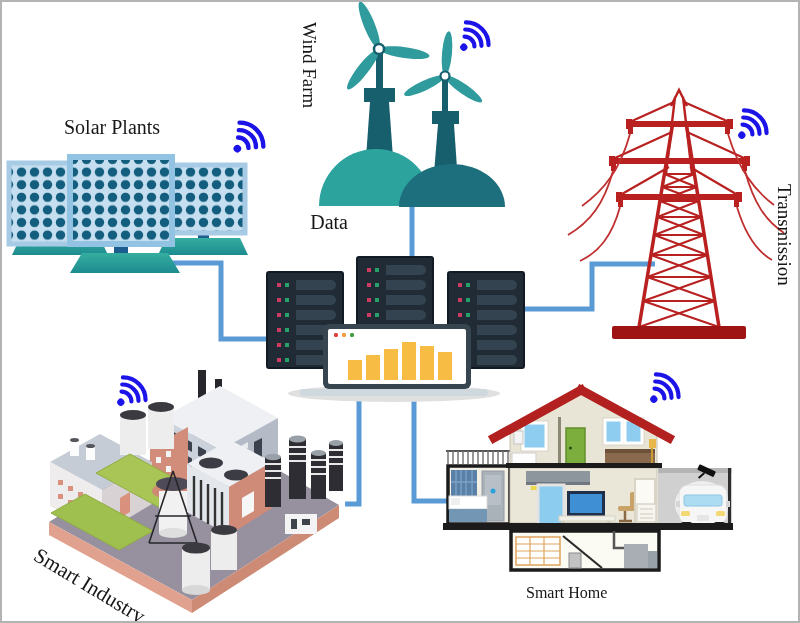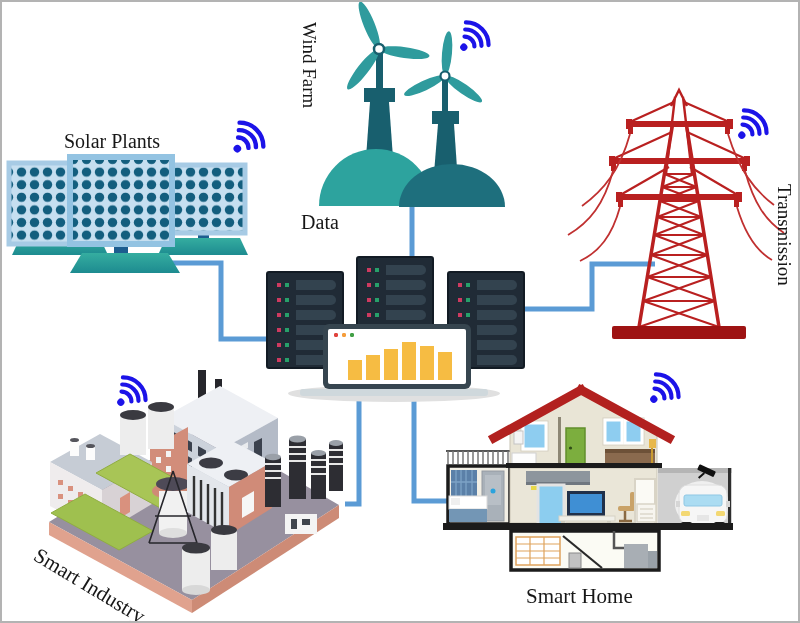--- a/index.html
+++ b/index.html
@@ -1,26 +1,26 @@
 <!DOCTYPE html>
 <html><head>
 <meta charset="utf-8">
 <style>
   html,body{margin:0;padding:0;background:#fff;}
   #fig{position:relative;width:800px;height:623px;background:#fff;overflow:hidden;
        font-family:"Liberation Serif",serif;border:2px solid #b3b3b3;box-sizing:border-box;}
   #scene{position:absolute;left:0;top:0;}
   .label{position:absolute;color:#171717;font-size:20px;white-space:nowrap;}
   .label.vert{writing-mode:vertical-rl;}
-  .label-dc{left:274px;top:208px;width:88px;text-align:center;line-height:1.25;}
-  .label-solar{left:62px;top:128px;}
+  .label-dc{left:258px;top:208px;width:88px;text-align:right;line-height:1.25;}
+  .label-solar{left:62px;top:114px;}
   .label-wind{left:296px;top:20px;font-size:19px;}
   .label-trans{left:771px;top:182px;font-size:19px;}
   .label-industry{left:40px;top:541px;font-size:21px;transform:rotate(31deg);transform-origin:0 0;}
-  .label-home{left:524px;top:582px;font-size:21px;}
+  .label-home{left:524px;top:582px;font-size:16px;}
   
   .dc-shadow{position:absolute;left:286px;top:383px;width:212px;height:17px;border-radius:50%;background:#e0e0e0;}
   .rack{position:absolute;width:78px;background:#202b36;border:2px solid #121b24;border-radius:3px;
         padding:7px 6px 4px;box-sizing:border-box;display:flex;flex-direction:column;gap:5px;}
   .rack-l{left:264px;top:269px;height:98px;}
   .rack-m{left:354px;top:254px;height:114px;}
   .rack-r{left:445px;top:269px;height:98px;}
   .slot{height:10px;border-radius:5px;flex:0 0 auto;
     background:
       radial-gradient(circle 2.4px at 5px 50%, #cf3a60 96%, transparent 97%),

